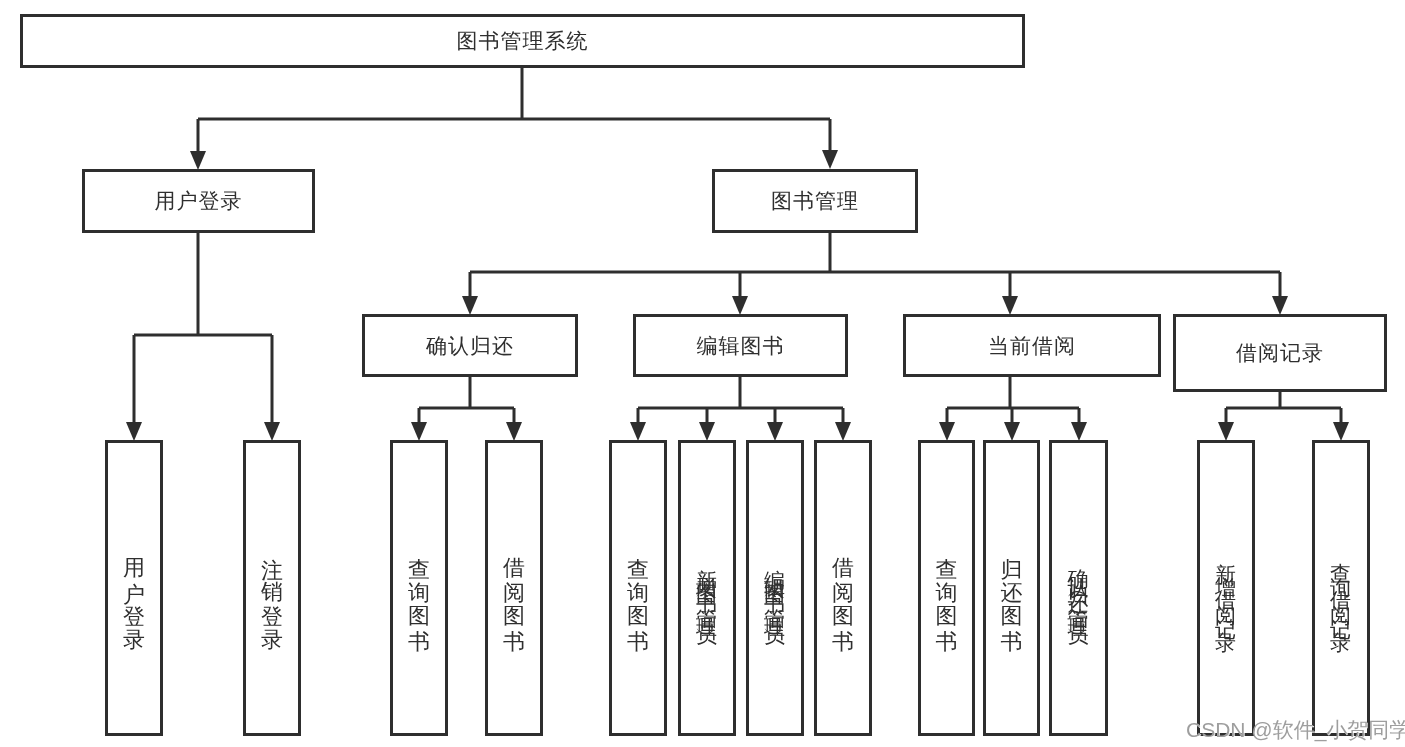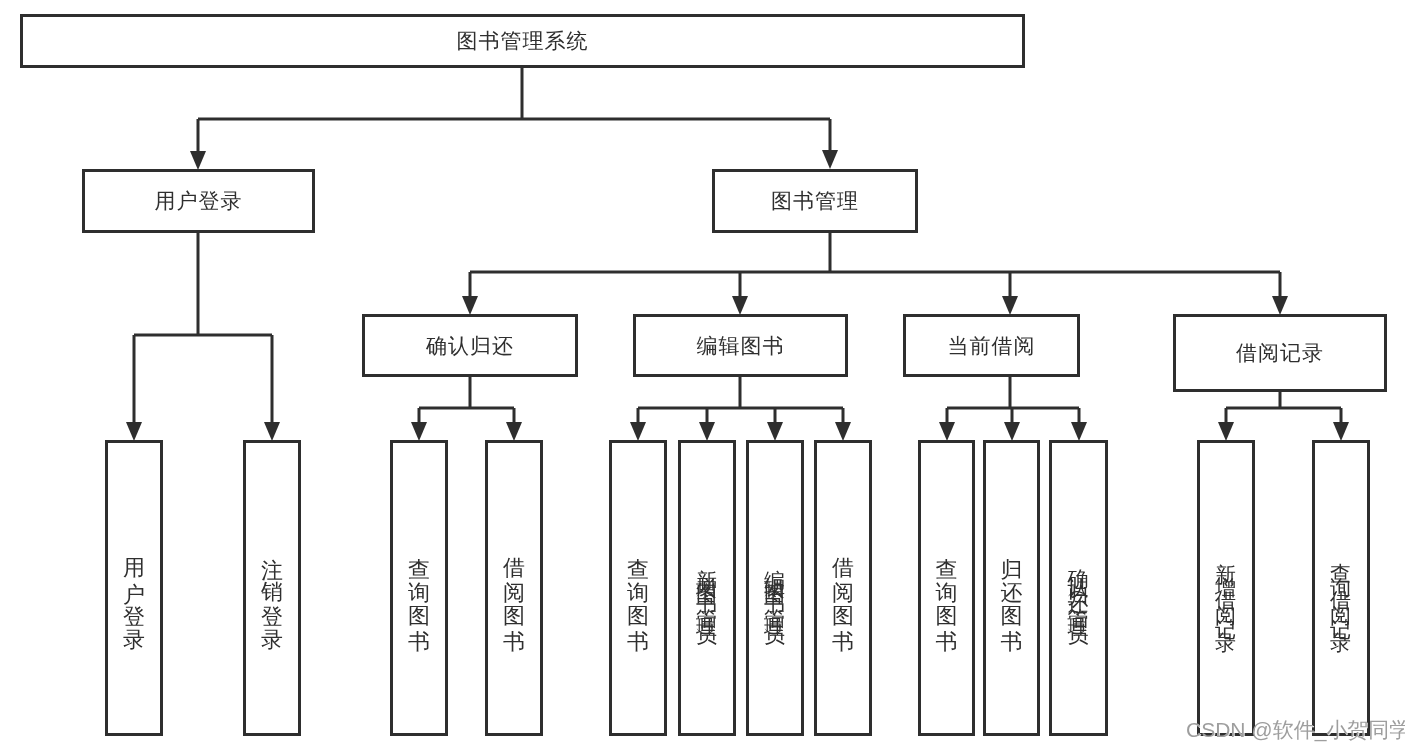--- a/index.html
+++ b/index.html
@@ -89,21 +89,21 @@
   <div class="hnode" style="left:712px;top:169px;width:206px;height:64px;">
     <span>图书管理</span>
   </div>
 
   <div class="hnode" style="left:362px;top:314px;width:216px;height:63px;">
     <span>确认归还</span>
   </div>
   <div class="hnode" style="left:633px;top:314px;width:215px;height:63px;">
     <span>编辑图书</span>
   </div>
-  <div class="hnode" style="left:903px;top:314px;width:177px;height:63px;">
+  <div class="hnode" style="left:903px;top:314px;width:258px;height:63px;">
     <span>当前借阅</span>
   </div>
   <div class="hnode" style="left:1173px;top:314px;width:214px;height:78px;">
     <span>借阅记录</span>
   </div>
 
   <div class="vnode len4" style="left:105px;top:440px;width:58px;height:296px;">
     <span class="vtext">用户登录</span>
   </div>
   <div class="vnode len4" style="left:243px;top:440px;width:58px;height:296px;">

